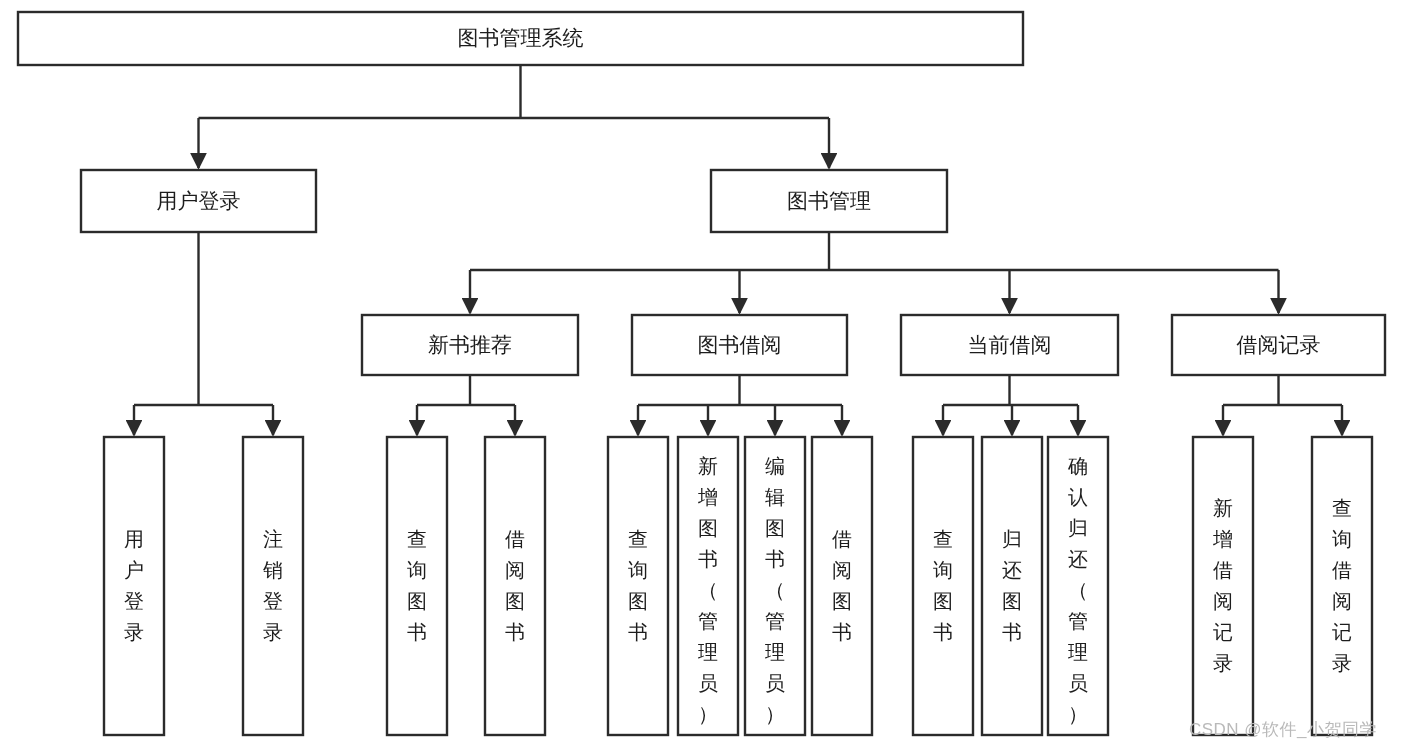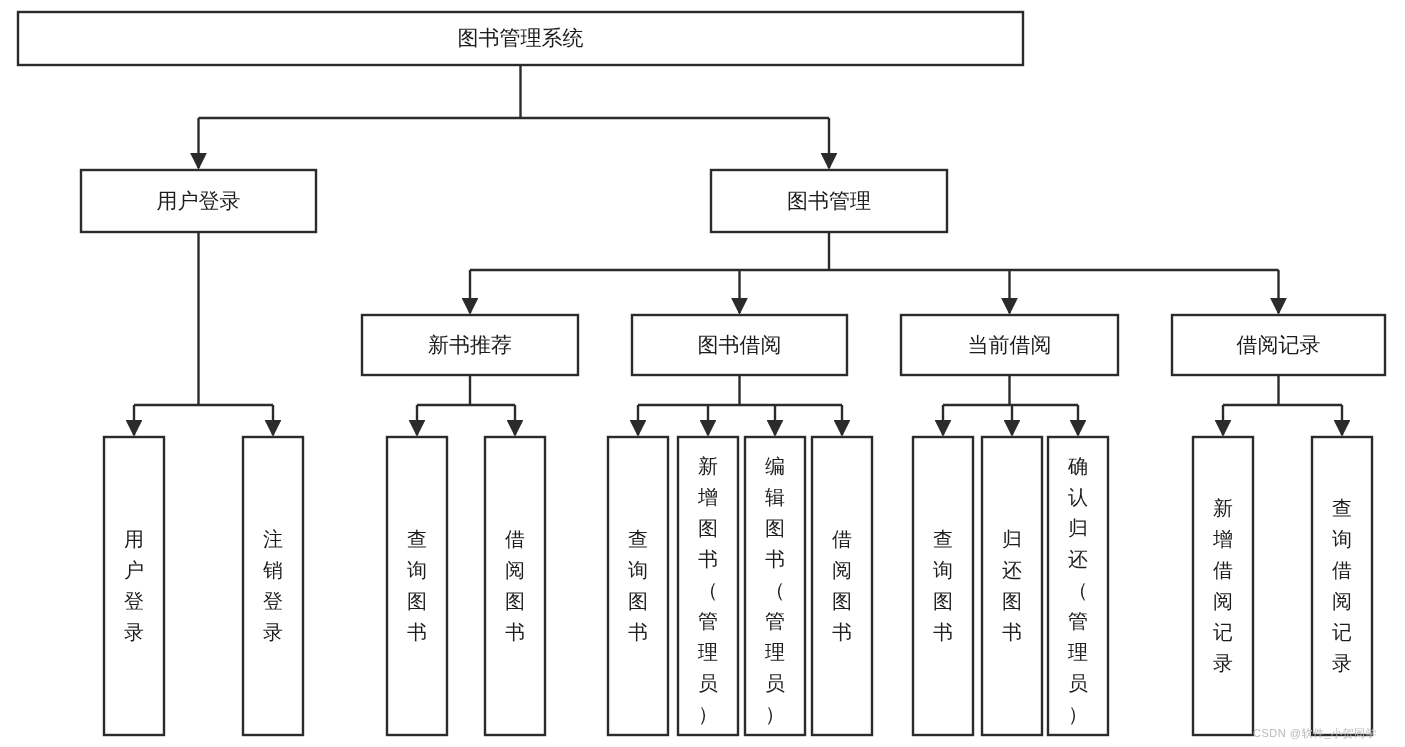--- a/index.html
+++ b/index.html
@@ -22,21 +22,21 @@
     fill:#1d1d1d;
     font-family:"Liberation Sans","DejaVu Sans",sans-serif;
     font-size:20px;
     text-anchor:middle;
   }
   .link{stroke:#2b2b2b;stroke-width:2.4;fill:none;}
   .watermark{
     position:absolute;
     right:8px;bottom:6px;
     font-family:"Liberation Sans","DejaVu Sans",sans-serif;
-    font-size:11px;
+    font-size:17px;
     color:#b9b9b9;
     white-space:nowrap;
     letter-spacing:0.5px;
   }
 </style>
 </head>
 <body>
 
 <div id="chart-root">
   <svg id="flow" viewBox="0 0 1405 747">

